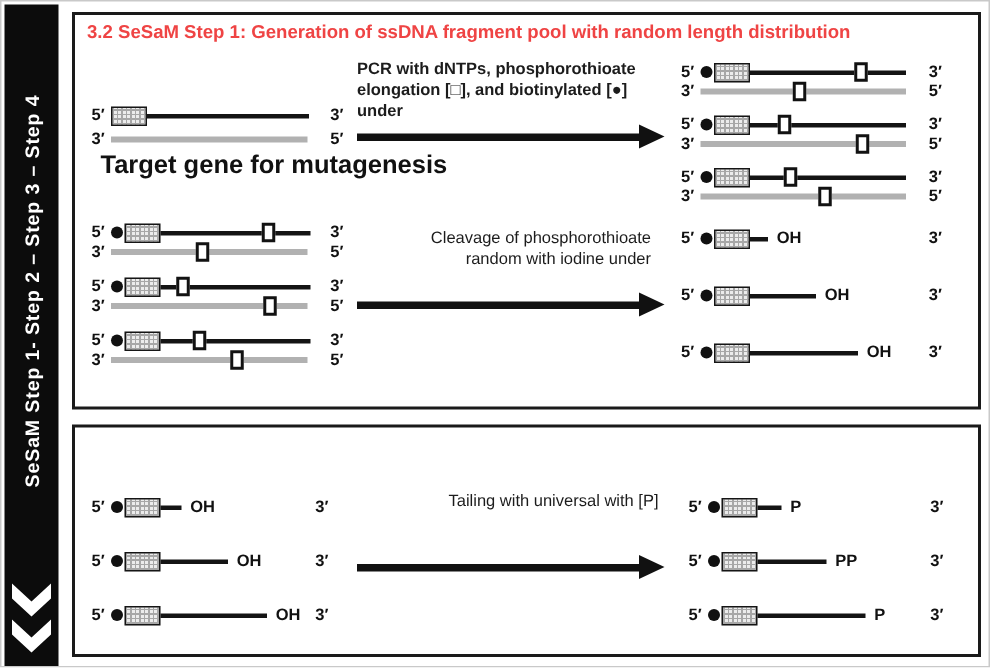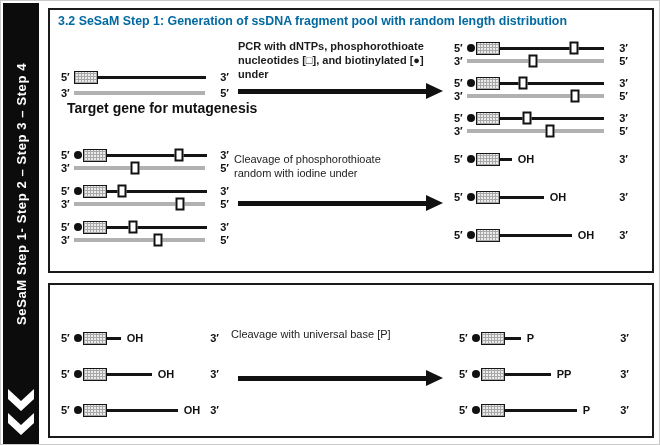--- a/index.html
+++ b/index.html
@@ -6,40 +6,40 @@
   #page{position:relative;width:660px;height:445px;background:#fff;border:1px solid #c9c9c9;box-sizing:border-box;overflow:hidden;font-family:"Liberation Sans",sans-serif;}
   
   #sidebar{position:absolute;left:2px;top:2px;width:36px;height:441px;background:#0c0c0c;}
   #sidebar-label-wrap{position:absolute;left:0;top:0;width:36px;height:382px;display:flex;align-items:center;justify-content:center;}
   #sidebar-label{writing-mode:vertical-rl;transform:rotate(180deg);color:#fff;font-weight:bold;font-size:13px;letter-spacing:.6px;white-space:nowrap;}
   #chevrons{position:absolute;left:0;bottom:6px;width:36px;display:flex;justify-content:center;}
   
   .panel{position:absolute;left:47px;width:606px;background:#fff;border:2px solid #1a1a1a;box-sizing:border-box;}
   #panel1{top:7px;height:265px;}
   #panel2{top:282px;height:155px;}
-  .panel-title{position:absolute;font-weight:bold;font-size:12.4px;color:#0369a1;white-space:nowrap;}
+  .panel-title{position:absolute;font-weight:bold;font-size:12.4px;color:#ef4444;white-space:nowrap;}
   
   #diagram{position:absolute;left:0;top:0;width:660px;height:445px;pointer-events:none;}
   .strand{position:absolute;height:14px;display:flex;align-items:center;}
   .plab{font-weight:bold;font-size:11px;color:#111;white-space:nowrap;margin-right:4px;flex:none;}
   .rlab{margin-left:auto;margin-right:0;}
   .biotin{width:8px;height:8px;border-radius:50%;background:#111;flex:none;margin-right:1px;}
   .primer{width:22px;height:11px;flex:none;border:1.5px solid #151515;box-sizing:content-box;margin-right:0;
     background-color:#ececec;
     background-image:repeating-linear-gradient(0deg,#a7a7a7 0 1px,transparent 1px 3px),repeating-linear-gradient(90deg,#a7a7a7 0 1px,transparent 1px 3px);}
   .line{position:relative;flex:none;}
   .line.black{height:3px;background:#141414;}
   .line.gray{height:4px;background:#b1b1b1;}
   .mark{position:absolute;top:50%;transform:translate(-50%,-50%);width:5px;height:9px;background:#fff;border:2px solid #121212;}
   .endlab{font-weight:bold;font-size:11px;color:#111;margin-left:6px;white-space:nowrap;flex:none;}
   
   .steptext{position:absolute;font-size:11px;line-height:14px;color:#1c1c1c;}
   .steptext div{white-space:nowrap;}
-  .ctr{text-align:left;}
-  #target-label{position:absolute;left:66px;top:99px;font-weight:bold;font-size:14px;color:#111;white-space:nowrap;}
+  .ctr{text-align:right;}
+  #target-label{position:absolute;left:66px;top:99px;font-weight:bold;font-size:17px;color:#111;white-space:nowrap;}
   
   .arrow{position:absolute;display:flex;align-items:center;height:16px;}
   .arrow .shaft{flex:1;height:5px;background:#111;}
   .arrow .head{width:0;height:0;border-left:17px solid #111;border-top:8px solid transparent;border-bottom:8px solid transparent;}
 </style>
 </head>
 <body>
 
 <div id="page">
 
@@ -57,39 +57,39 @@
 
   <div id="panel1" class="panel"></div>
   <div id="panel2" class="panel"></div>
 
   <div class="panel-title" style="left:57px;top:13px;">3.2 SeSaM Step 1: Generation of ssDNA fragment pool with random length distribution</div>
 
   <div id="target-label">Target gene for mutagenesis</div>
 
   <div class="steptext" style="left:237px;top:38px;width:200px;font-weight:bold;">
     <div>PCR with dNTPs, phosphorothioate</div>
-    <div>nucleotides [□], and biotinylated [●]</div>
+    <div>elongation [□], and biotinylated [●]</div>
     <div>under</div>
   </div>
   <div class="arrow" style="left:237px;top:82px;width:205px;">
     <i class="shaft"></i>
       <i class="head"></i>
   </div>
 
   <div class="steptext ctr" style="left:233px;top:151px;width:200px;">
     <div>Cleavage of phosphorothioate</div>
     <div>random with iodine under</div>
   </div>
   <div class="arrow" style="left:237px;top:194px;width:205px;">
     <i class="shaft"></i>
       <i class="head"></i>
   </div>
 
   <div class="steptext ctr" style="left:230px;top:326px;width:208px;">
-    <div>Cleavage with universal base [P]</div>
+    <div>Tailing with universal with [P]</div>
   </div>
   <div class="arrow" style="left:237px;top:369px;width:205px;">
     <i class="shaft"></i>
       <i class="head"></i>
   </div>
 
   <div id="diagram">
       <div class="strand" style="left: 60px; top: 69px; width: 168px;">
         <span class="plab">5′</span>
         <span class="primer"></span>

